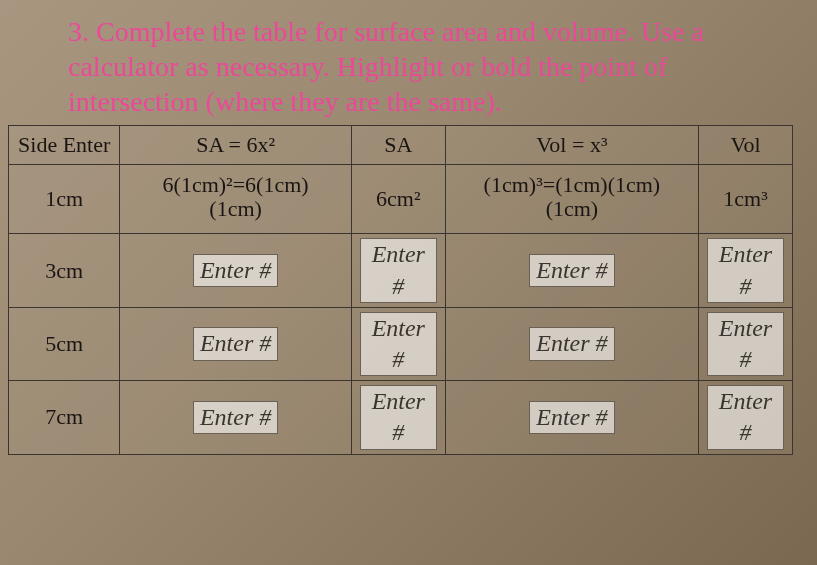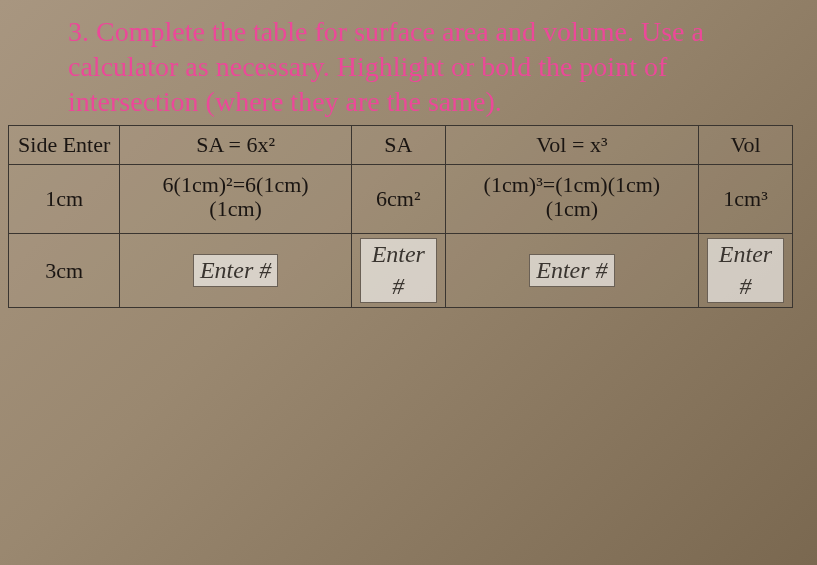--- a/index.html
+++ b/index.html
@@ -86,14 +86,28 @@
         <td class="multiline">(1cm)³=(1cm)(1cm)<br>(1cm)</td>
         <td>1cm³</td>
       </tr>
       <tr class="row-short">
         <td>3cm</td>
         <td><span class="placeholder">Enter #</span></td>
         <td><span class="placeholder">Enter #</span></td>
         <td><span class="placeholder">Enter #</span></td>
         <td><span class="placeholder">Enter #</span></td>
       </tr>
+      <tr class="row-short">
+        <td>5cm</td>
+        <td><span class="placeholder">Enter #</span></td>
+        <td><span class="placeholder">Enter #</span></td>
+        <td><span class="placeholder">Enter #</span></td>
+        <td><span class="placeholder">Enter #</span></td>
+      </tr>
+      <tr class="row-short">
+        <td>7cm</td>
+        <td><span class="placeholder">Enter #</span></td>
+        <td><span class="placeholder">Enter #</span></td>
+        <td><span class="placeholder">Enter #</span></td>
+        <td><span class="placeholder">Enter #</span></td>
+      </tr>
     </tbody>
 </table>
 
 </body></html>

